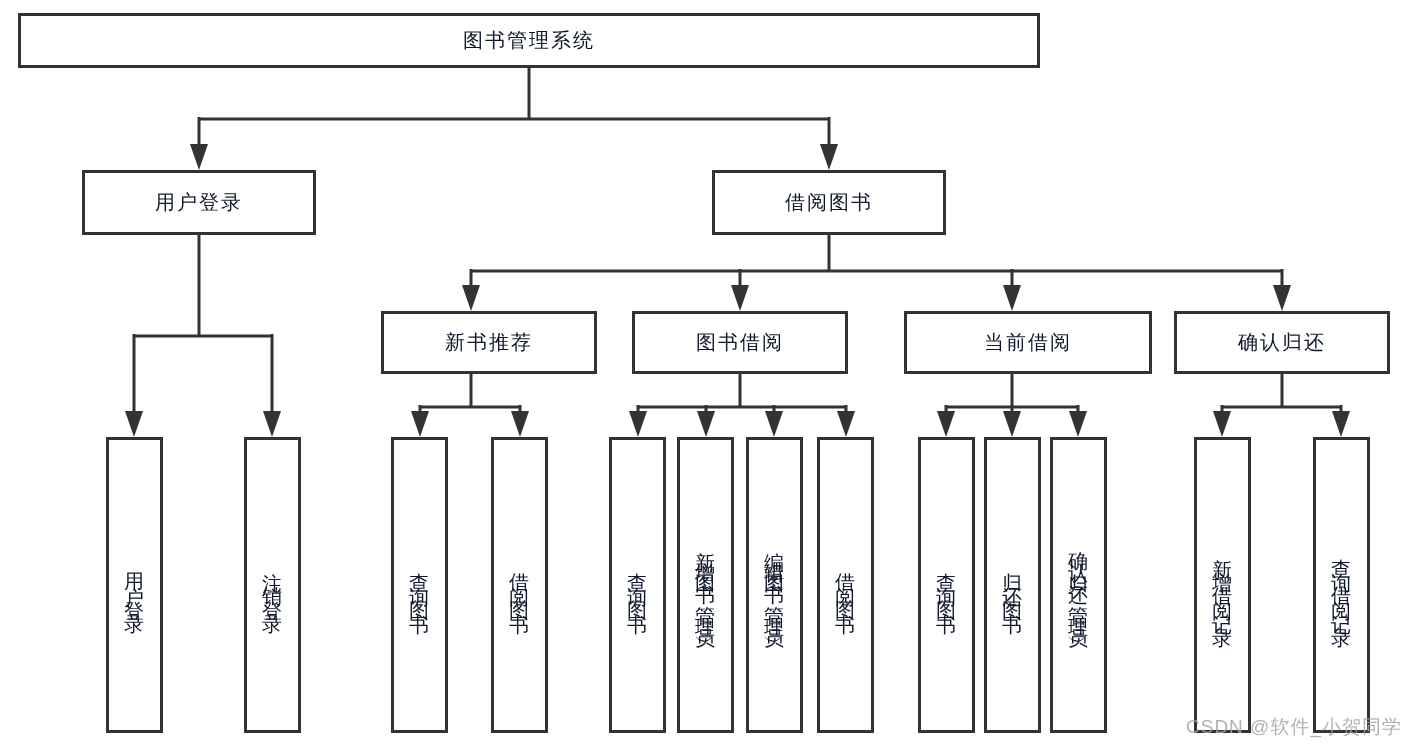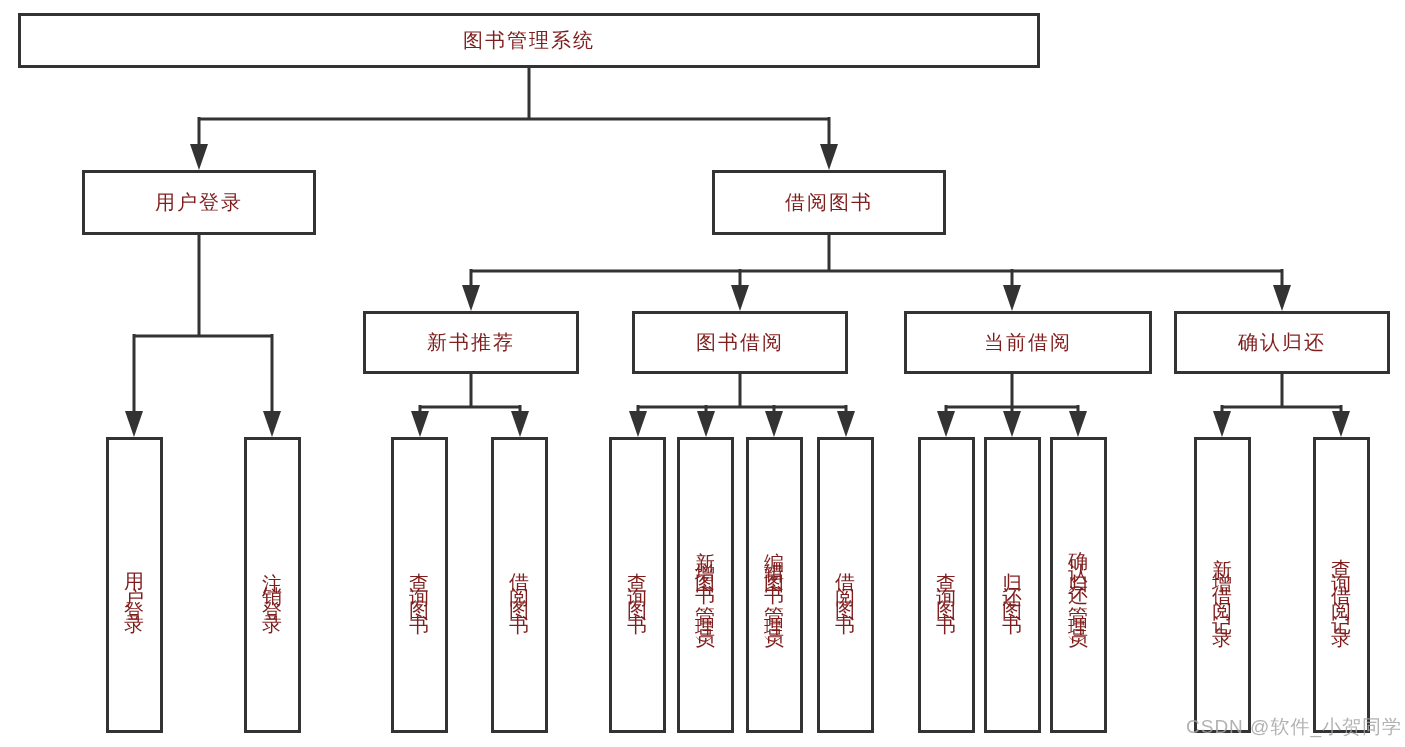--- a/index.html
+++ b/index.html
@@ -21,21 +21,21 @@
     position: absolute;
     box-sizing: border-box;
     background: #ffffff;
     border: 3px solid #333333;
     display: flex;
     align-items: center;
     justify-content: center;
     z-index: 2;
   }
   .box .lbl {
-    color: #7f1d1d;
+    color: #0f172a;
     font-size: 20px;
     letter-spacing: 2px;
     white-space: nowrap;
   }
   .box.tall .lbl {
     writing-mode: vertical-rl;
     text-orientation: mixed;
     letter-spacing: 14px;
     white-space: normal;
     line-height: 1;
@@ -111,21 +111,21 @@
     <span class="lbl">图书管理系统</span>
   </div>
 
   <div class="box" style="left:82px; top:170px; width:234px; height:65px;">
     <span class="lbl">用户登录</span>
   </div>
   <div class="box" style="left:712px; top:170px; width:234px; height:65px;">
     <span class="lbl">借阅图书</span>
   </div>
 
-  <div class="box" style="left:363px; top:311px; width:216px; height:63px;">
+  <div class="box" style="left:381px; top:311px; width:216px; height:63px;">
     <span class="lbl">新书推荐</span>
   </div>
   <div class="box" style="left:632px; top:311px; width:216px; height:63px;">
     <span class="lbl">图书借阅</span>
   </div>
   <div class="box" style="left:904px; top:311px; width:248px; height:63px;">
     <span class="lbl">当前借阅</span>
   </div>
   <div class="box" style="left:1174px; top:311px; width:216px; height:63px;">
     <span class="lbl">确认归还</span>

